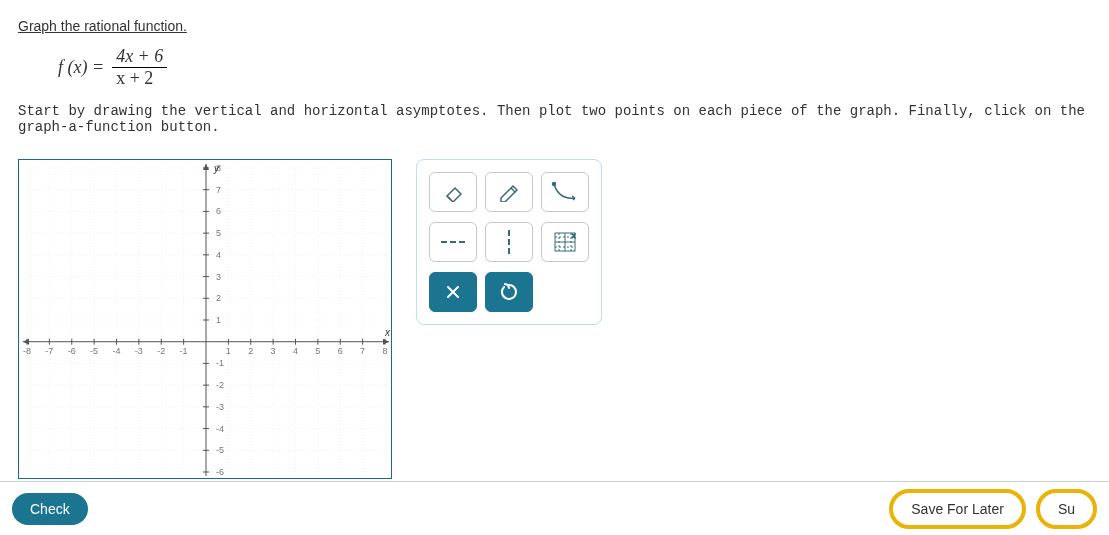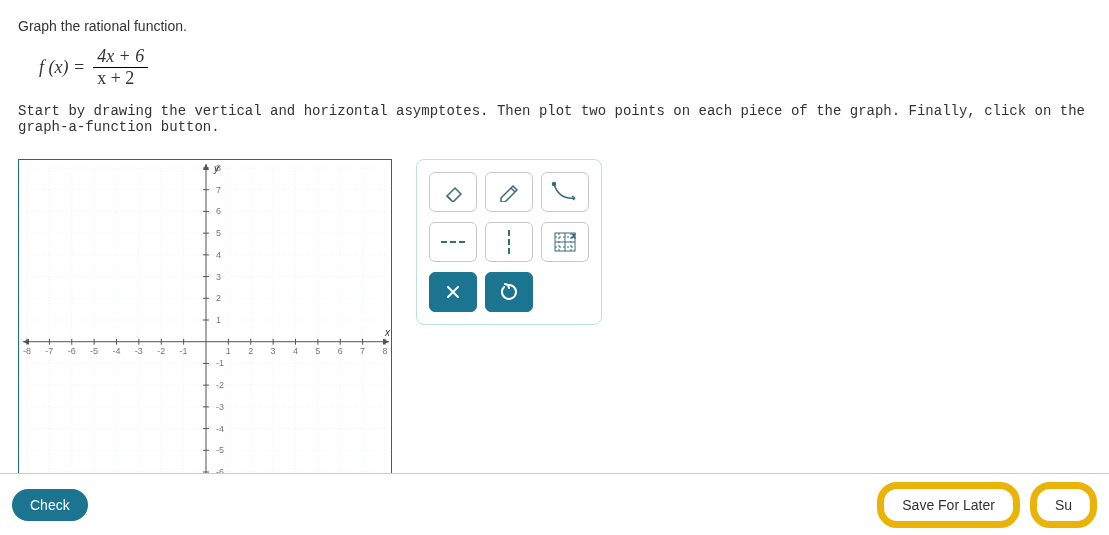--- a/index.html
+++ b/index.html
@@ -3,25 +3,25 @@
   <meta charset="utf-8">
   <style>
     * { box-sizing: border-box; margin: 0; padding: 0; }
     body {
       font-family: Verdana, Arial, sans-serif;
       font-size: 14px;
       color: #333;
       padding: 18px;
       background: #fff;
     }
-    .instruction { margin-bottom: 12px; }
+    .instruction { margin-bottom: 12px; text-decoration: underline; }
     .equation-row {
       display: flex;
       align-items: center;
-      margin: 12px 0 14px 21px;
+      margin: 12px 0 14px 40px;
       font-family: 'Times New Roman', serif;
       font-size: 18px;
       font-style: italic;
     }
     .equation-row .fn { margin-right: 4px; }
     .fraction {
       display: inline-flex;
       flex-direction: column;
       align-items: flex-start;
       font-style: normal;
@@ -82,21 +82,21 @@
       height: 0;
     }
     .dashed-v {
       height: 24px;
       border-left: 2px dashed #3a6a78;
       width: 0;
     }
     .footer-bar {
       position: fixed;
       left: 0; right: 0; bottom: 0;
-      height: 62px;
+      height: 54px;
       border-top: 1px solid #ccc;
       background: #fff;
       display: flex;
       align-items: center;
       padding: 0 12px;
       justify-content: space-between;
     }
     .btn {
       border-radius: 20px;
       padding: 8px 18px;
@@ -105,21 +105,21 @@
       font-family: inherit;
     }
     .btn-primary {
       background: #1b7490;
       color: #fff;
       border: none;
     }
     .btn-outline {
       background: #fff;
       color: #333;
-      border: 7px solid #eab308;
+      border: 4px solid #eab308;
     }
     .right-btns { display: flex; gap: 10px; }
   </style>
 </head>
 <body>
 
 <div class="instruction">Graph the rational function.</div>
 
 <div class="equation-row">
   <span class="fn">f (x) =</span>

